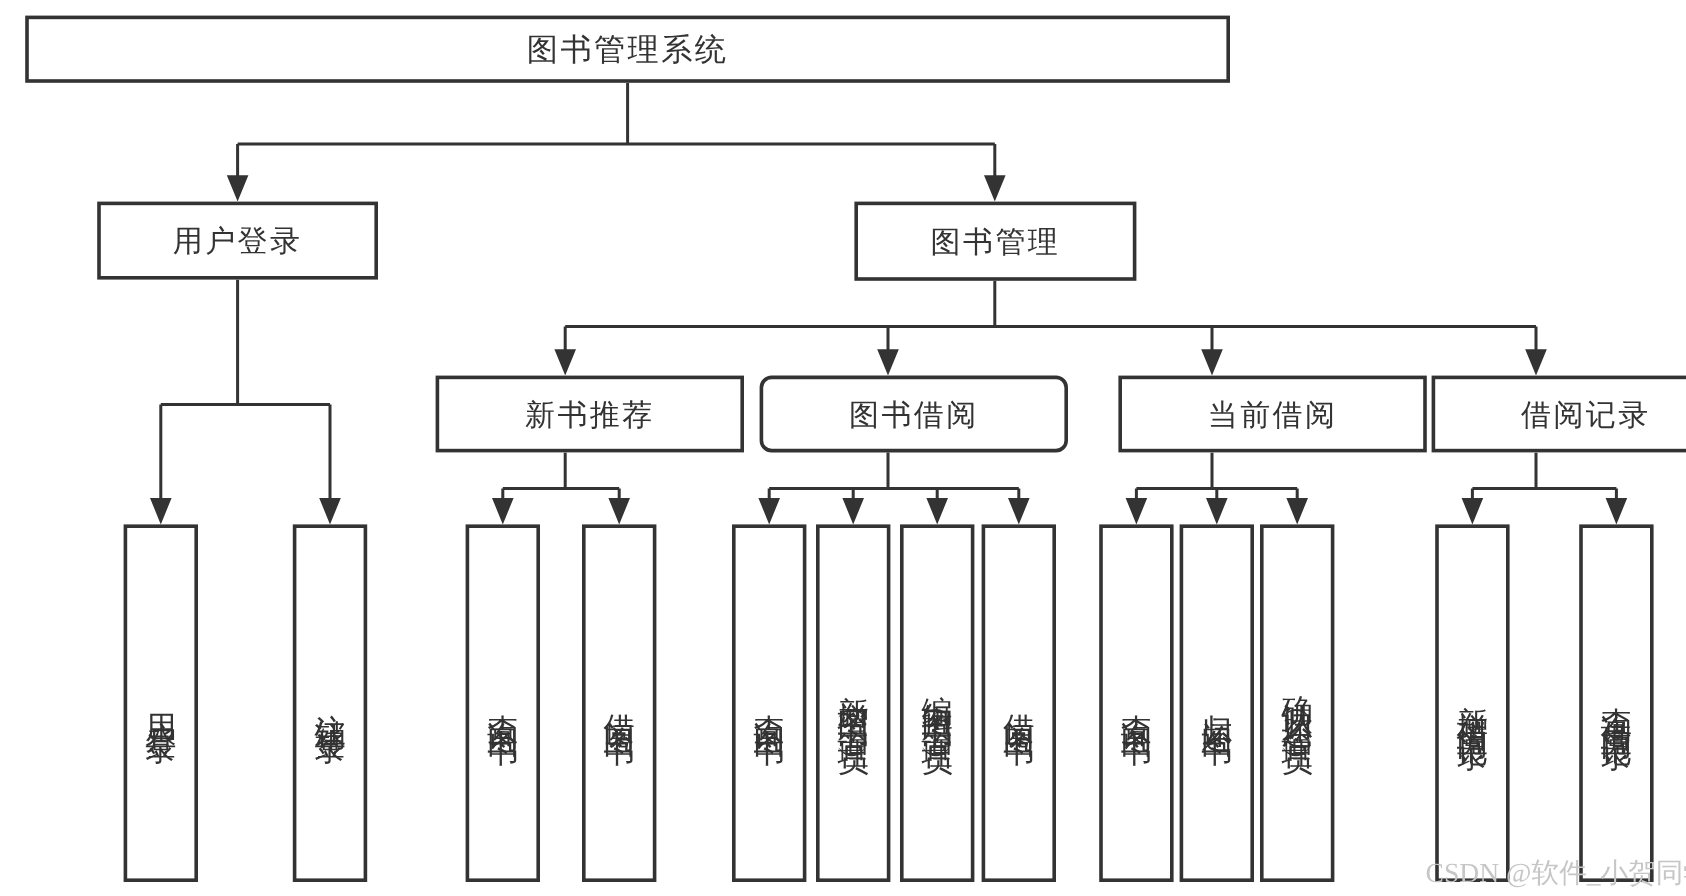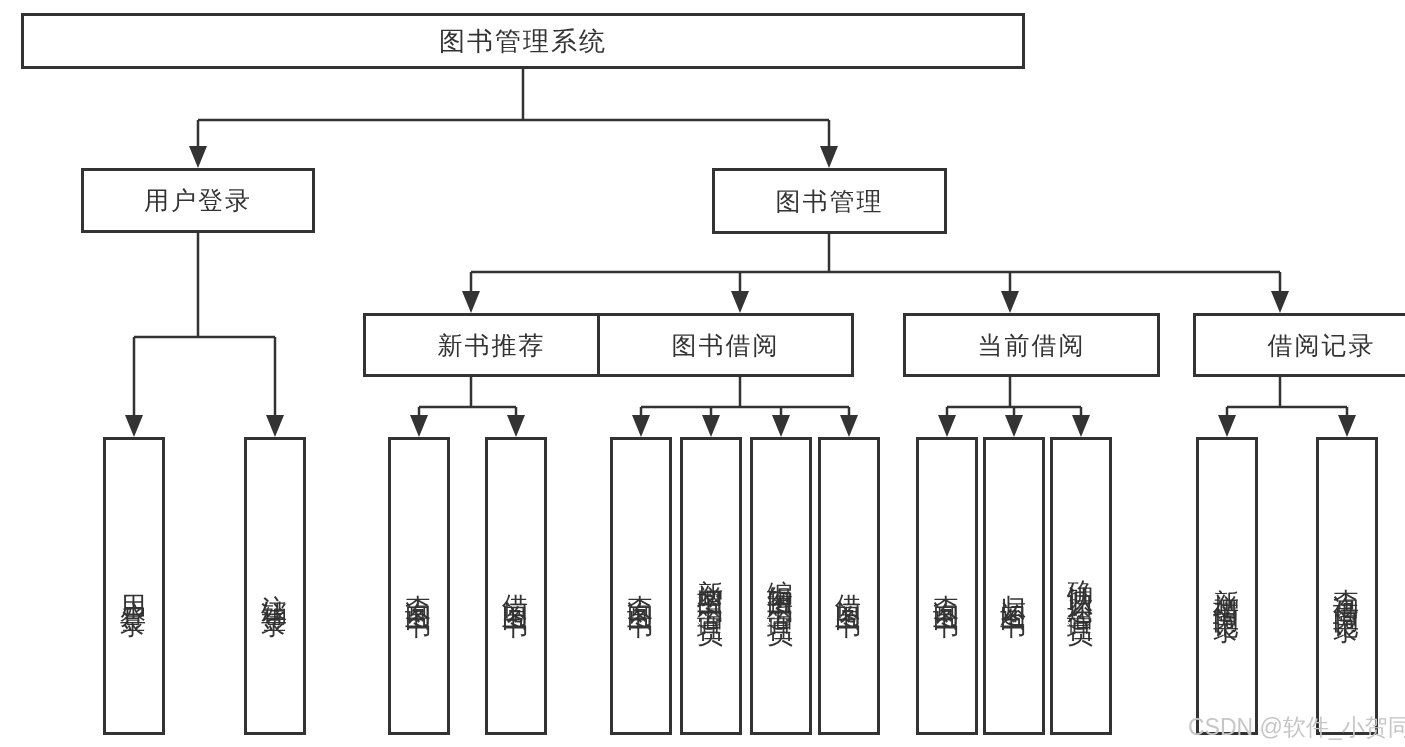--- a/index.html
+++ b/index.html
@@ -6,21 +6,21 @@
     margin: 0;
     padding: 0;
     background: #ffffff;
   }
   .page {
     position: relative;
     width: 1405px;
     height: 747px;
     background: #ffffff;
     overflow: hidden;
-    font-family: Liberation Sans, sans-serif;
+    font-family: Liberation Serif, serif;
   }
   .connectors {
     position: absolute;
     left: 0;
     top: 0;
     z-index: 1;
   }
   .box {
     position: absolute;
     box-sizing: border-box;
@@ -37,22 +37,22 @@
     letter-spacing: 2px;
   }
   .root-box {
     left: 21px; top: 13px; width: 1004px; height: 56px;
     font-size: 26px;
   }
   .l2a { left: 81px;  top: 168px; width: 234px; height: 65px; }
   .l2b { left: 712px; top: 168px; width: 235px; height: 66px; }
   .l3 { top: 313px; height: 64px; width: 257px; }
   .l3a { left: 363px; }
-  .l3b { left: 597px; }
-  .l3c { left: 903px; }
+  .l3b { left: 633px; border-radius: 10px; }
+  .l3c { left: 932px; }
   .l3d { left: 1173px; margin-left: 20px; }
   .vbox {
     top: 437px;
     width: 62px;
     height: 298px;
   }
   .vbox span {
     writing-mode: vertical-rl;
     font-size: 26px;
     letter-spacing: 6px;

